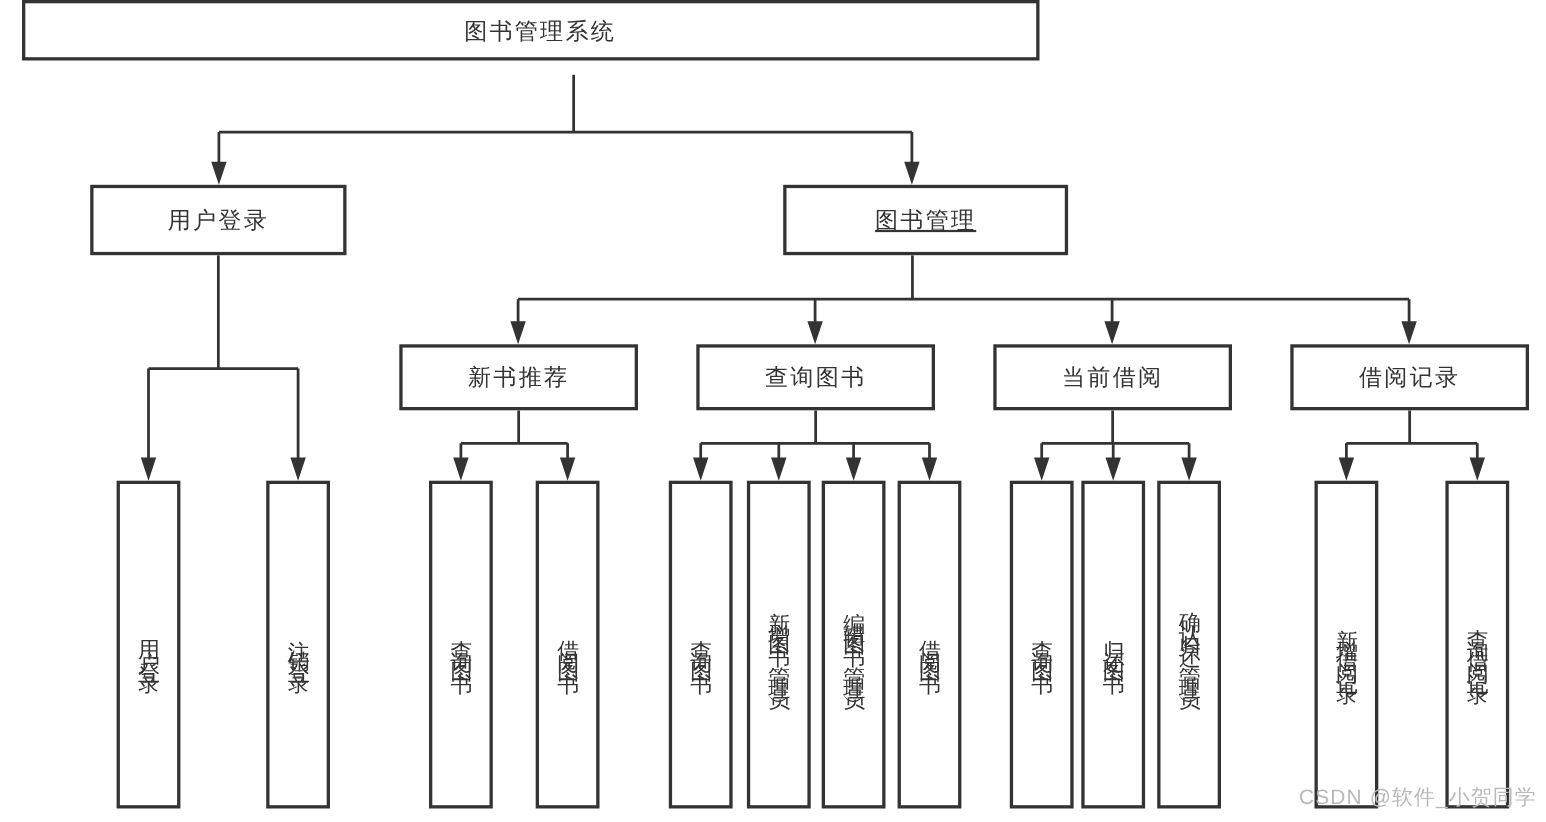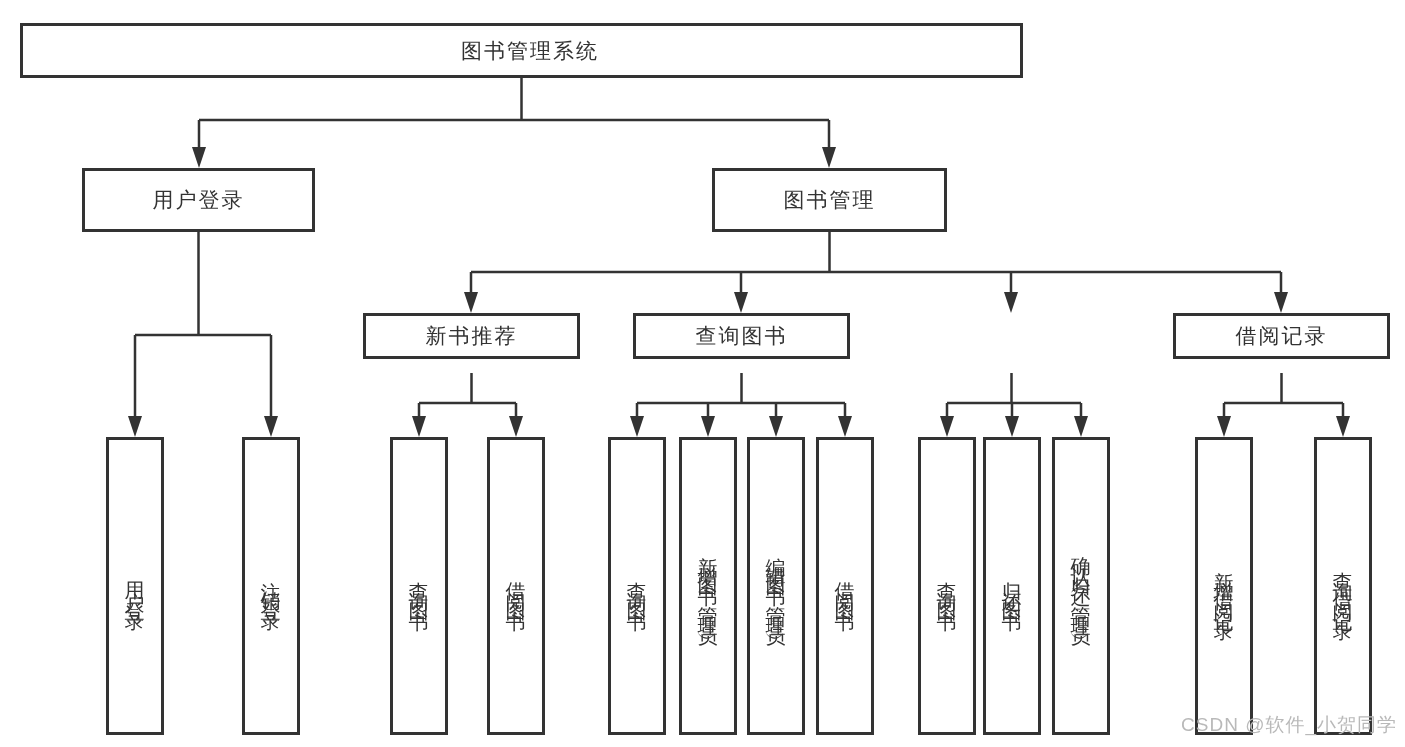--- a/index.html
+++ b/index.html
@@ -34,25 +34,25 @@
     white-space: nowrap;
   }
   .v-node {
     writing-mode: vertical-rl;
     text-orientation: mixed;
     font-size: 20px;
     letter-spacing: 10px;
     line-height: 1;
   }
   
-  .root-box   { left: 20px;  top: 23px;  width: 1003px; height: 55px; padding-left: 17px; }
+  .root-box   { left: 20px;  top: 0;  width: 925px; height: 55px; padding-left: 17px; }
   .l2         { top: 168px; height: 64px; }
   .b-user     { left: 82px;  width: 233px; }
-  .b-book     { left: 712px; width: 235px; }
-  .l3         { top: 313px; height: 46px; width: 217px; }
+  .b-book     { left: 712px; width: 259px; text-decoration: underline; }
+  .l3         { top: 313px; height: 60px; width: 217px; }
   .g0 { left: 363px; }  .g1 { left: 633px; }  .g2 { left: 903px; }  .g3 { left: 1173px; text-align: center; }
   .l4         { top: 437px; height: 298px; width: 58px; }
   .a1 { left: 106px; }  .a2 { left: 242px; }
   .c0 { left: 390px; }  .c1 { left: 487px; }
   .d0 { left: 608px; }  .d1 { left: 679px; }  .d2 { left: 747px; }  .d3 { left: 816px; }
   .e0 { left: 918px; }  .e1 { left: 983px; }  .e2 { left: 1052px; }
   .f0 { left: 1195px; } .f1 { left: 1314px; }
   .watermark {
     position: absolute;
     right: 8px;
@@ -124,20 +124,21 @@
     </g>
   </svg>
 
   <div class="node h-node root-box">图书管理系统</div>
 
   <div class="node h-node l2 b-user">用户登录</div>
   <div class="node h-node l2 b-book">图书管理</div>
 
   <div class="node h-node l3 g0">新书推荐</div>
   <div class="node h-node l3 g1">查询图书</div>
+  <div class="node h-node l3 g2">当前借阅</div>
   <div class="node h-node l3 g3">借阅记录</div>
 
   <div class="node v-node l4 a1">用户登录</div>
   <div class="node v-node l4 a2">注销登录</div>
 
   <div class="node v-node l4 c0">查询图书</div>
   <div class="node v-node l4 c1">借阅图书</div>
 
   <div class="node v-node l4 d0">查询图书</div>
   <div class="node v-node l4 d1">新增图书（管理员）</div>

